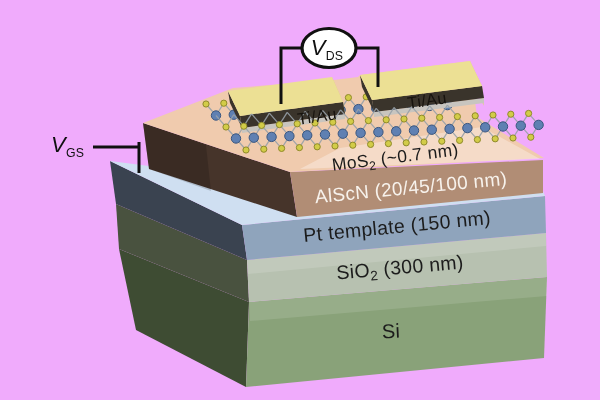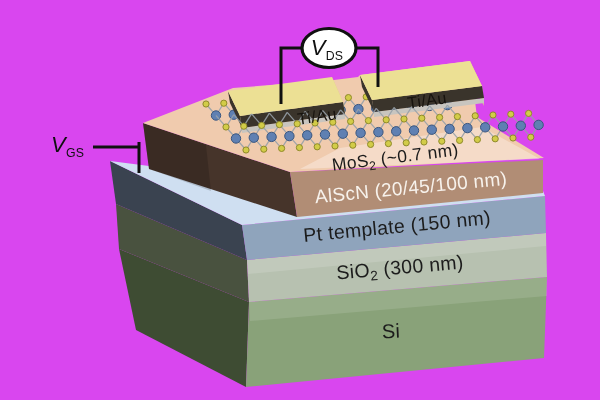--- a/index.html
+++ b/index.html
@@ -1,16 +1,16 @@
 <!DOCTYPE html>
 <html><head>
 <meta charset="utf-8">
 <style>
   html,body{margin:0;padding:0;background:#ffffff;}
-  .canvas{width:600px;height:400px;background:#d946ef;position:relative;overflow:hidden;
+  .canvas{width:600px;height:400px;background:#f0abfc;position:relative;overflow:hidden;
           font-family:"Liberation Sans", sans-serif;}
   svg{display:block;}
   .lbl{font-family:"Liberation Sans", sans-serif; letter-spacing:0.3px;}
   .vsym{font-style:italic;}
 </style>
 </head>
 <body>
 
 <div class="canvas">
 <svg width="600" height="400" viewBox="0 0 600 400">

